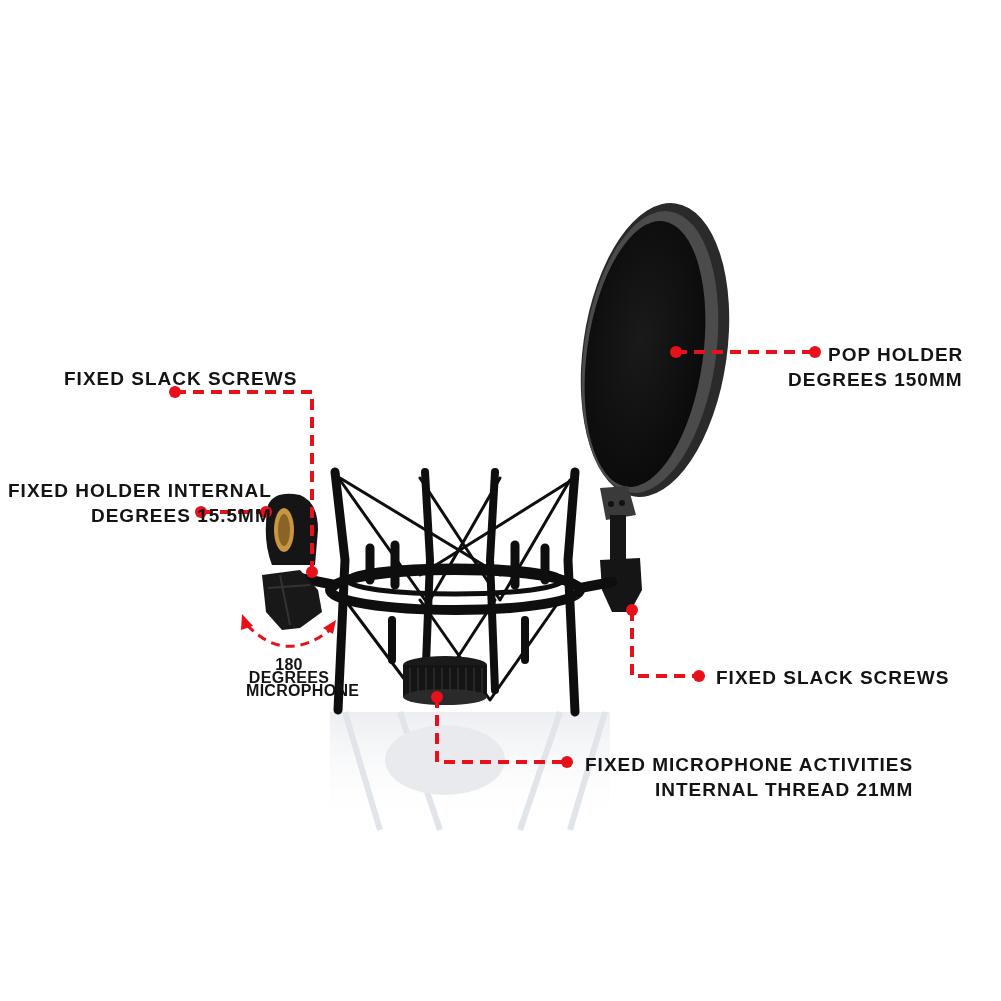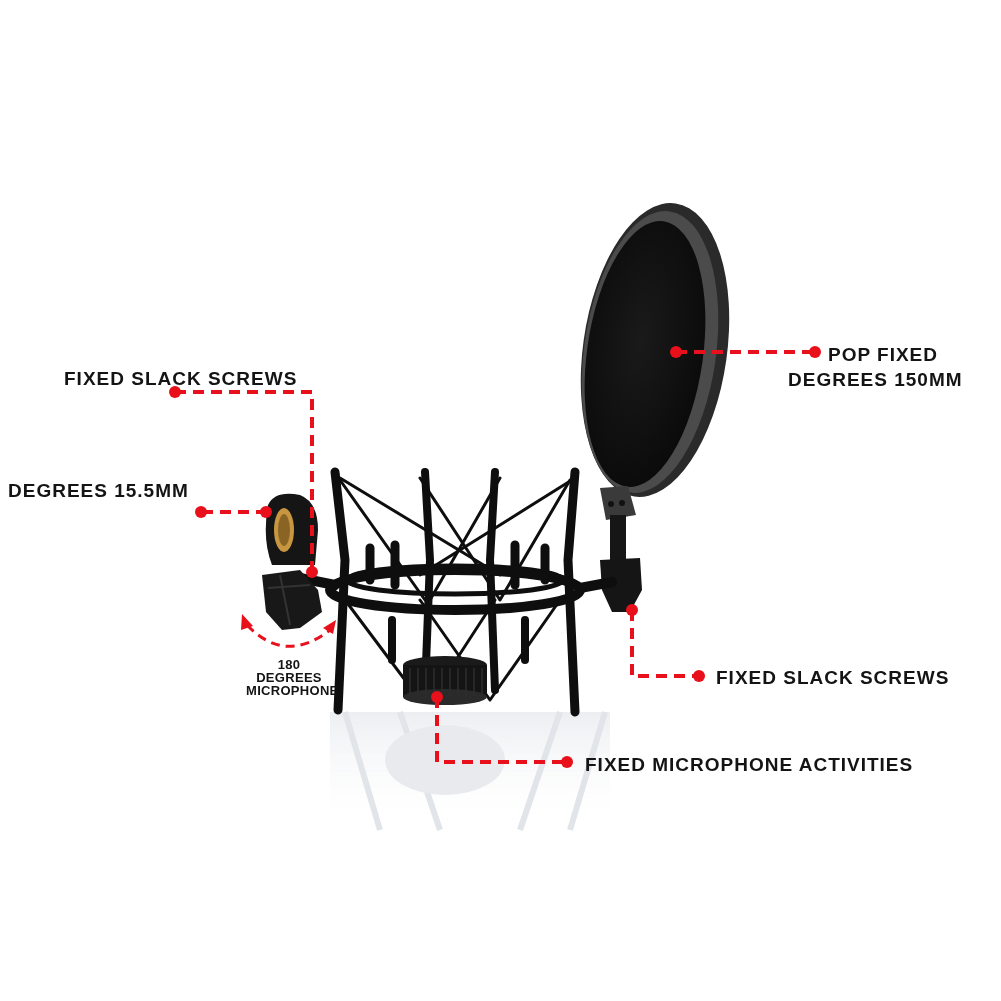--- a/index.html
+++ b/index.html
@@ -16,21 +16,21 @@
     font-size: 19px;
     white-space: nowrap;
     text-align: right;
   }
   .label .line { display: block; }
   .small-label {
     position: absolute;
     font-family: "Liberation Sans", "DejaVu Sans", sans-serif;
     font-weight: 700;
     color: #141414;
-    font-size: 13px;
+    font-size: 16px;
     line-height: 13px;
     text-align: center;
     letter-spacing: 0.3px;
   }
   .small-label .line { display: block; }
   svg.overlay { position: absolute; left: 0; top: 0; }
 </style>
 </head>
 <body>
 
@@ -139,33 +139,35 @@
       <circle cx="437" cy="697" r="6"></circle>
       <circle cx="567" cy="762" r="6"></circle>
     </g>
   </svg>
 
   <div class="label" style="left:64px; top:366px;">
     <span class="line">FIXED SLACK SCREWS</span>
   </div>
 
   <div class="label" style="left:8px; top:478px;">
+    <span class="line">FIXED HOLDER INTERNAL</span>
     <span class="line">DEGREES 15.5MM</span>
   </div>
 
   <div class="small-label" style="left:246px; top:658px; width:86px;">
     <span class="line">180 DEGREES</span>
     <span class="line">MICROPHONE</span>
   </div>
 
   <div class="label" style="left:788px; top:342px; text-align:right; width:196px;">
-    <span class="line" style="text-align:left; padding-left:40px;">POP FIXED</span>
+    <span class="line" style="text-align:left; padding-left:40px;">POP HOLDER</span>
     <span class="line" style="text-align:left;">DEGREES 150MM</span>
   </div>
 
   <div class="label" style="left:716px; top:665px;">
     <span class="line">FIXED SLACK SCREWS</span>
   </div>
 
   <div class="label" style="left:585px; top:752px;">
     <span class="line">FIXED MICROPHONE ACTIVITIES</span>
+    <span class="line">INTERNAL THREAD 21MM</span>
   </div>
 </div>
 
 </body></html>

